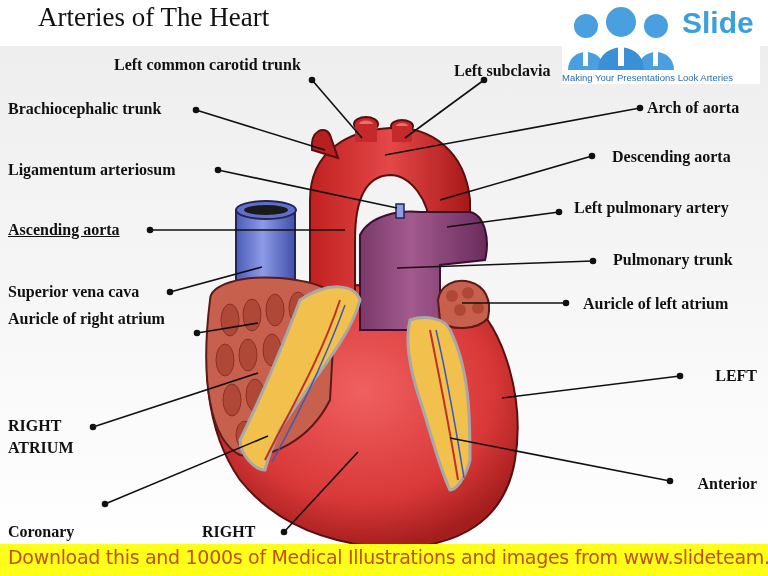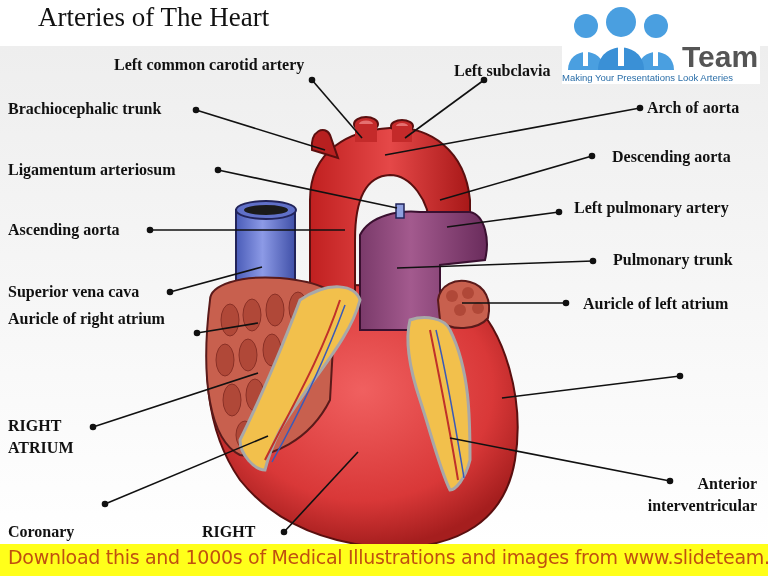--- a/index.html
+++ b/index.html
@@ -128,63 +128,63 @@
       <circle cx="93" cy="427" r="2.5"></circle>
     <line x1="105" y1="504" x2="268" y2="436"></line>
       <circle cx="105" cy="504" r="2.5"></circle>
     <line x1="670" y1="481" x2="450" y2="438"></line>
       <circle cx="670" cy="481" r="2.5"></circle>
     <line x1="284" y1="532" x2="358" y2="452"></line>
       <circle cx="284" cy="532" r="2.5"></circle>
   </g>
 </svg>
 
-<div class="lbl" style="left:114px;top:54px;">Left common carotid artery</div>
+<div class="lbl" style="left:114px;top:54px;">Left common carotid trunk</div>
 <div class="lbl" style="left:454px;top:60px;">Left subclavia</div>
 <div class="lbl" style="left:8px;top:98px;text-align:center;">Brachiocephalic trunk</div>
 <div class="lbl" style="left:647px;top:97px;">Arch of aorta</div>
 <div class="lbl" style="left:8px;top:159px;">Ligamentum arteriosum</div>
 <div class="lbl" style="left:612px;top:146px;">Descending aorta</div>
-<div class="lbl" style="left:8px;top:219px;">Ascending aorta</div>
+<div class="lbl" style="left:8px;top:219px;text-decoration:underline;">Ascending aorta</div>
 <div class="lbl" style="left:574px;top:197px;">Left pulmonary artery</div>
 <div class="lbl" style="left:613px;top:249px;">Pulmonary trunk</div>
 <div class="lbl" style="left:8px;top:281px;">Superior vena cava</div>
 <div class="lbl" style="left:583px;top:293px;">Auricle of left atrium</div>
 <div class="lbl" style="left:8px;top:308px;text-align:center;">Auricle of right atrium</div>
 <div class="lbl r" style="left:620px;top:365px;width:137px;">
+  <div>LEFT</div>
 </div>
 <div class="lbl" style="left:8px;top:415px;">
   <div>RIGHT</div>
   <div>ATRIUM</div>
 </div>
 <div class="lbl" style="left:8px;top:493px;margin-top:28px;">
   <div>Coronary</div>
   <div>sulcus</div>
 </div>
 <div class="lbl" style="left:202px;top:521px;">RIGHT</div>
 <div class="lbl r" style="left:560px;top:473px;width:197px;">
   <div>Anterior</div>
-  <div>interventricular</div>
 </div>
 
 <div class="logo">
   <svg width="118" height="66" style="position:absolute;left:0;top:0;">
     <g fill="#4a9fe0">
       <circle cx="24" cy="20" r="12"></circle>
         <path d="M6,64 C6,40 42,40 42,64 Z"></path>
       <circle cx="94" cy="20" r="12"></circle>
         <path d="M76,64 C76,40 112,40 112,64 Z"></path>
       <circle cx="59" cy="16" r="15"></circle>
         <path d="M36,64 C36,34 82,34 82,64 Z" fill="#3a90d6"></path>
     </g>
     <g fill="#ffffff">
         <rect x="56" y="38" width="6" height="22"></rect>
         <rect x="21" y="42" width="5" height="18"></rect>
         <rect x="91" y="42" width="5" height="18"></rect>
       </g>
   </svg>
-  <div class="team">Team</div>
+  <div class="slide">Slide</div>
   <div class="tag">Making Your Presentations Look Arteries</div>
 </div>
 
 <div class="banner">
   <span>Download this and 1000s of Medical Illustrations and images from www.slideteam.net</span>
 </div>
 
 </body></html>

